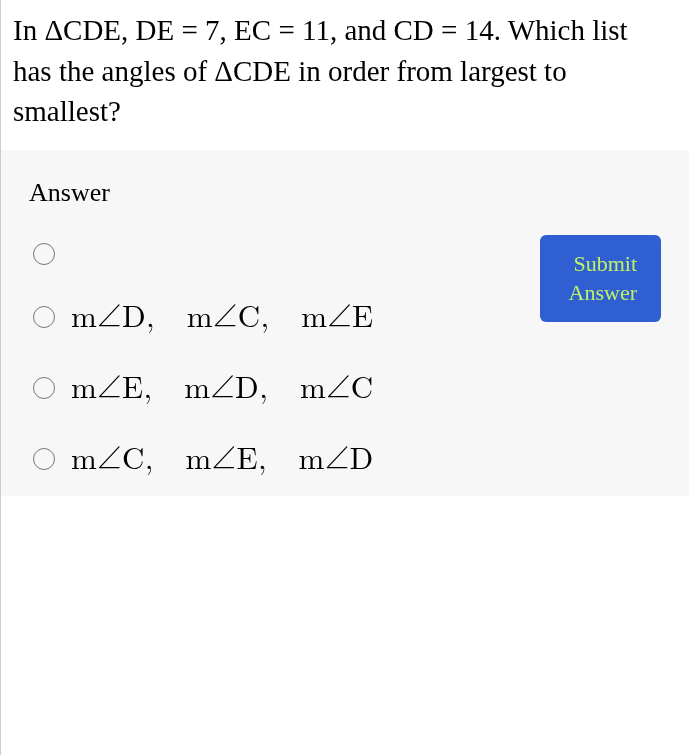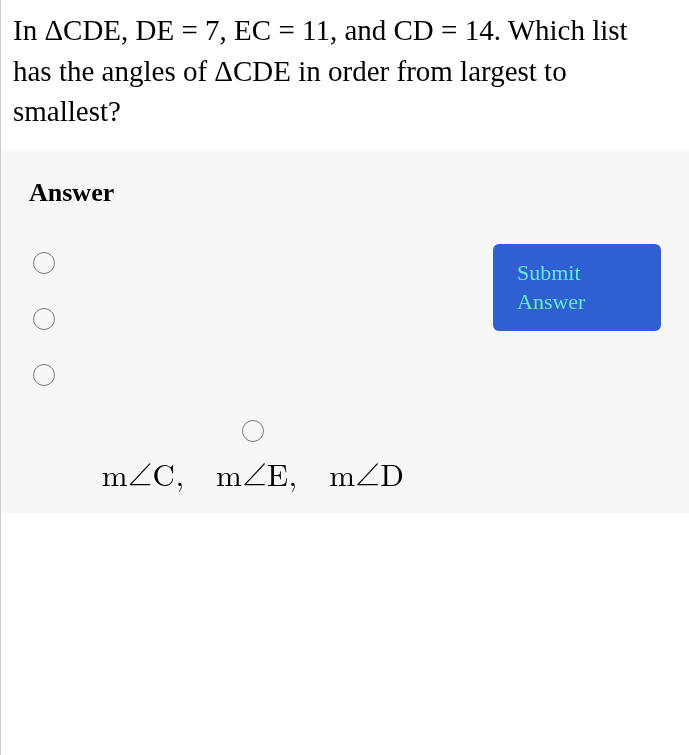--- a/index.html
+++ b/index.html
@@ -17,66 +17,66 @@
     padding: 10px 29px 18px 12px;
     font-size: 29px;
     line-height: 1.4;
     font-family: Georgia, serif;
   }
   .answer-block {
     background: #f7f7f8;
     padding: 28px 28px 18px 28px;
   }
   .answer-heading {
-    font-weight: bold;
+    font-weight: normal;
     font-size: 26px;
-    margin-bottom: 44px;
+    margin-bottom: 35px;
     font-family: Georgia, serif;
   }
   .options-row {
     display: flex;
     align-items: flex-start;
     gap: 20px;
   }
   .options {
     flex: 1;
   }
   .option {
     display: flex;
     align-items: center;
     gap: 16px;
     margin: 0 0 34px 4px;
     cursor: pointer;
   }
-  .option:last-child { margin-bottom: 0; flex-direction: column; }
+  .option:last-child { margin-bottom: 0; }
   .radio {
     width: 22px;
     height: 22px;
     border: 1.5px solid #777;
     border-radius: 50%;
     flex: 0 0 22px;
     background: transparent;
   }
   .option-label {
     font-family: 'Latin Modern Math', 'STIX Two Math', 'Cambria Math', Georgia, serif;
     font-size: 31px;
     letter-spacing: 0.5px;
   }
   .submit-btn {
     background: #2f5fd0;
-    color: #5eead4;
+    color: #bef264;
     padding: 14px 24px;
     border-radius: 6px;
     font-family: Georgia, serif;
     font-size: 22px;
     line-height: 1.35;
-    text-align: left;
+    text-align: right;
     cursor: pointer;
     margin-top: -8px;
-    width: 168px;
+    width: 121px;
   }
 </style>
 </head>
 <body>
 
 <div class="question">In ΔCDE, DE = 7, EC = 11, and CD = 14. Which list has the angles of ΔCDE in order from largest to smallest?</div>
 
 <div class="answer-block">
   <div class="answer-heading">Answer</div>
 
@@ -84,24 +84,26 @@
     <div class="options">
 
 
 
       <div class="option">
         <span class="radio"></span>
       </div>
 
       <div class="option">
         <span class="radio"></span>
+        <span class="option-label">m∠D, m∠C, m∠E</span>
       </div>
 
       <div class="option">
         <span class="radio"></span>
+        <span class="option-label">m∠E, m∠D, m∠C</span>
       </div>
 
       <div class="option">
         <span class="radio"></span>
         <span class="option-label">m∠C, m∠E, m∠D</span>
       </div>
 
     </div>
 
     <div class="submit-btn">Submit Answer</div>

